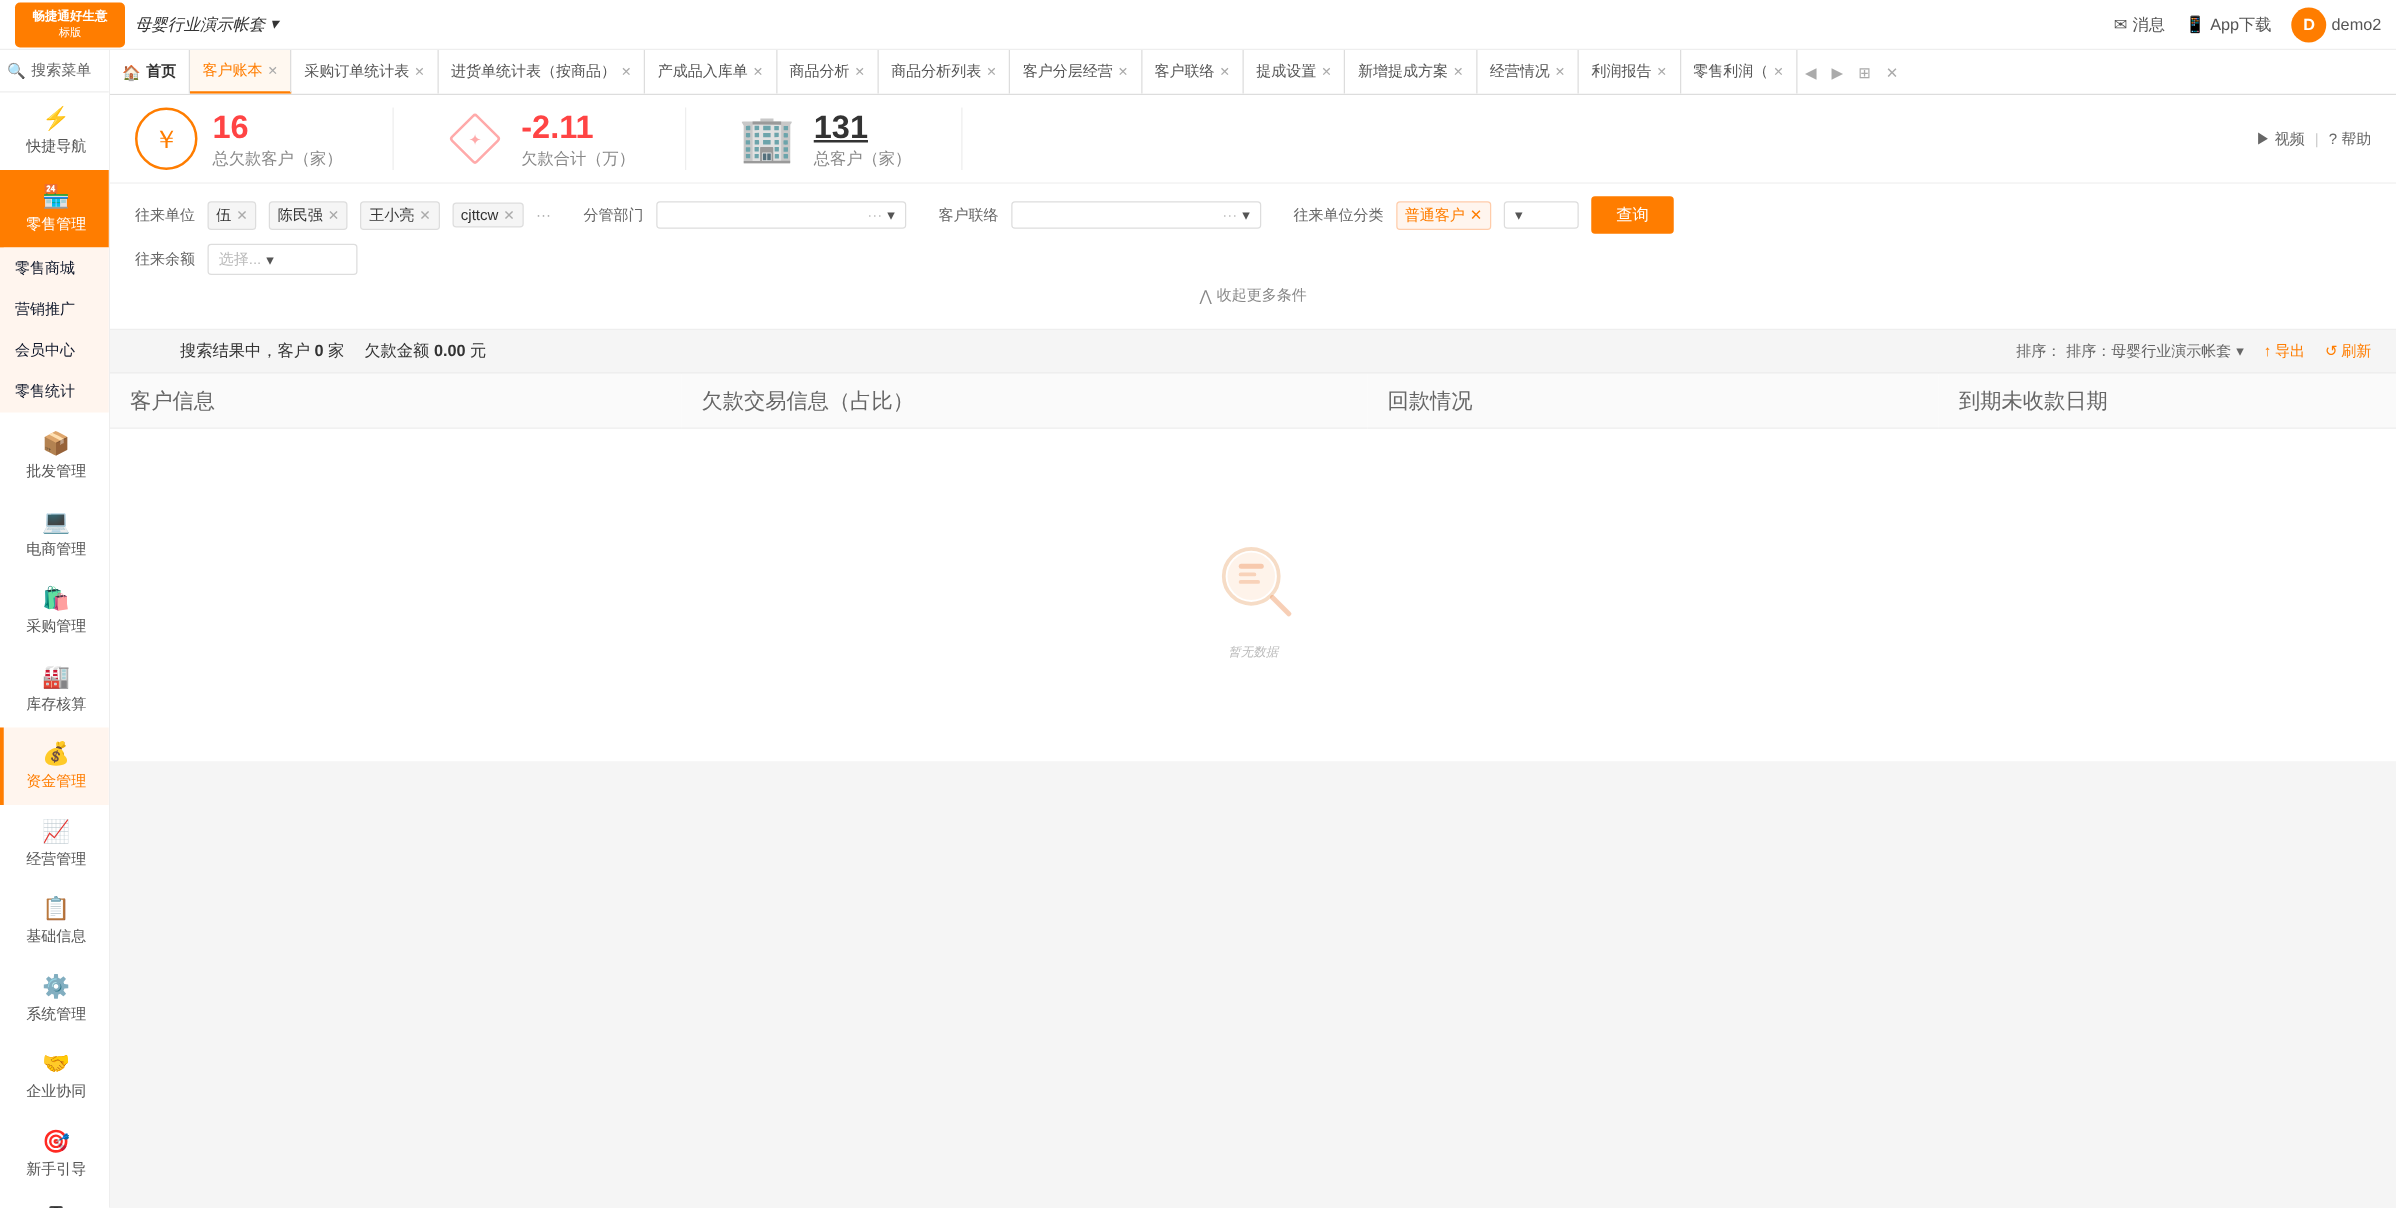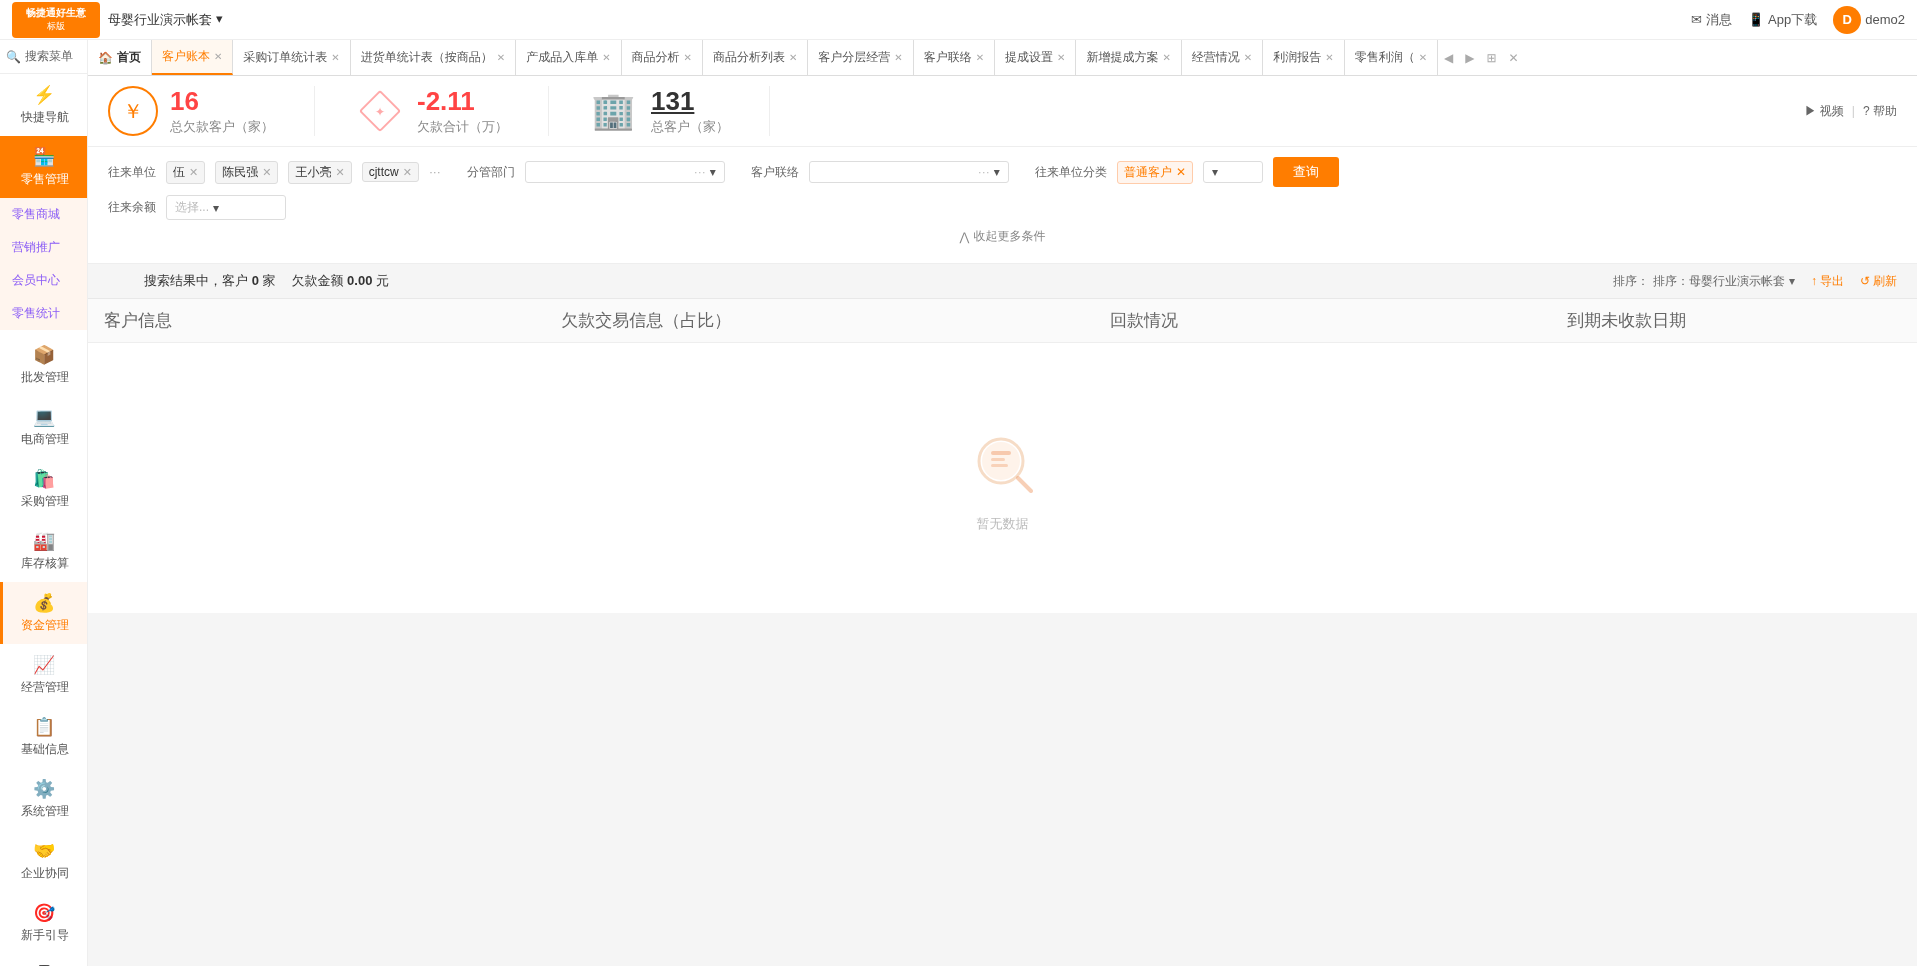--- a/index.html
+++ b/index.html
@@ -10,21 +10,21 @@
       background: #fff;
       height: 40px;
       display: flex;
       align-items: center;
       justify-content: space-between;
       padding: 0 12px;
       border-bottom: 1px solid #eee;
       flex-shrink: 0;
     }
     .top-header-left { display: flex; align-items: center; gap: 8px; }
-    .company-selector { display: flex; align-items: flex-start; gap: 4px; font-size: 13px; color: #333; cursor: pointer; }
+    .company-selector { display: flex; align-items: flex-start; gap: 4px; font-size: 13px; color: #333; cursor: pointer; font-style: italic; }
     .top-header-right { display: flex; align-items: center; gap: 16px; font-size: 13px; color: #555; }
     .top-header-right span { cursor: pointer; display: flex; align-items: center; gap: 4px; }
 
     
     .main-layout { display: flex; flex: 1; overflow: hidden; }
 
     
     .sidebar {
       width: 88px;
       background: #fff;
@@ -69,21 +69,21 @@
     }
     .sidebar-nav-item.active { background: #ff7d00; color: #fff; border-left-color: #ff7d00; }
     .sidebar-nav-item.active-sub { background: #fff5ee; color: #ff7d00; border-left-color: #ff7d00; }
     .sidebar-nav-item .nav-icon { font-size: 18px; }
     .sidebar-separator { height: 1px; background: #f0f0f0; margin: 2px 0; }
     .sidebar-sub-items { background: #fff5ee; }
     .sidebar-sub-item {
       padding: 8px 12px;
       font-size: 12px;
       cursor: pointer;
-      color: #8b5cf6;
+      color: #0f172a;
     }
 
     
     .content-area { flex: 1; display: flex; flex-direction: column; overflow: hidden; }
 
     
     .tab-bar {
       background: #fff;
       border-bottom: 1px solid #ddd;
       display: flex;
@@ -219,21 +219,21 @@
       justify-content: center;
       padding: 80px 0;
       color: #ccc;
     }
     .empty-icon {
       width: 80px; height: 80px;
       position: relative;
       margin-bottom: 12px;
     }
     .empty-icon svg { width: 100%; height: 100%; }
-    .empty-text { font-size: 13px; color: #bbb; }
+    .empty-text { font-size: 10px; color: #bbb; font-style: italic; }
 
     
     .query-btn {
       background: #ff7d00;
       color: #fff;
       border: none;
       padding: 6px 20px;
       border-radius: 3px;
       cursor: pointer;
       font-size: 13px;

